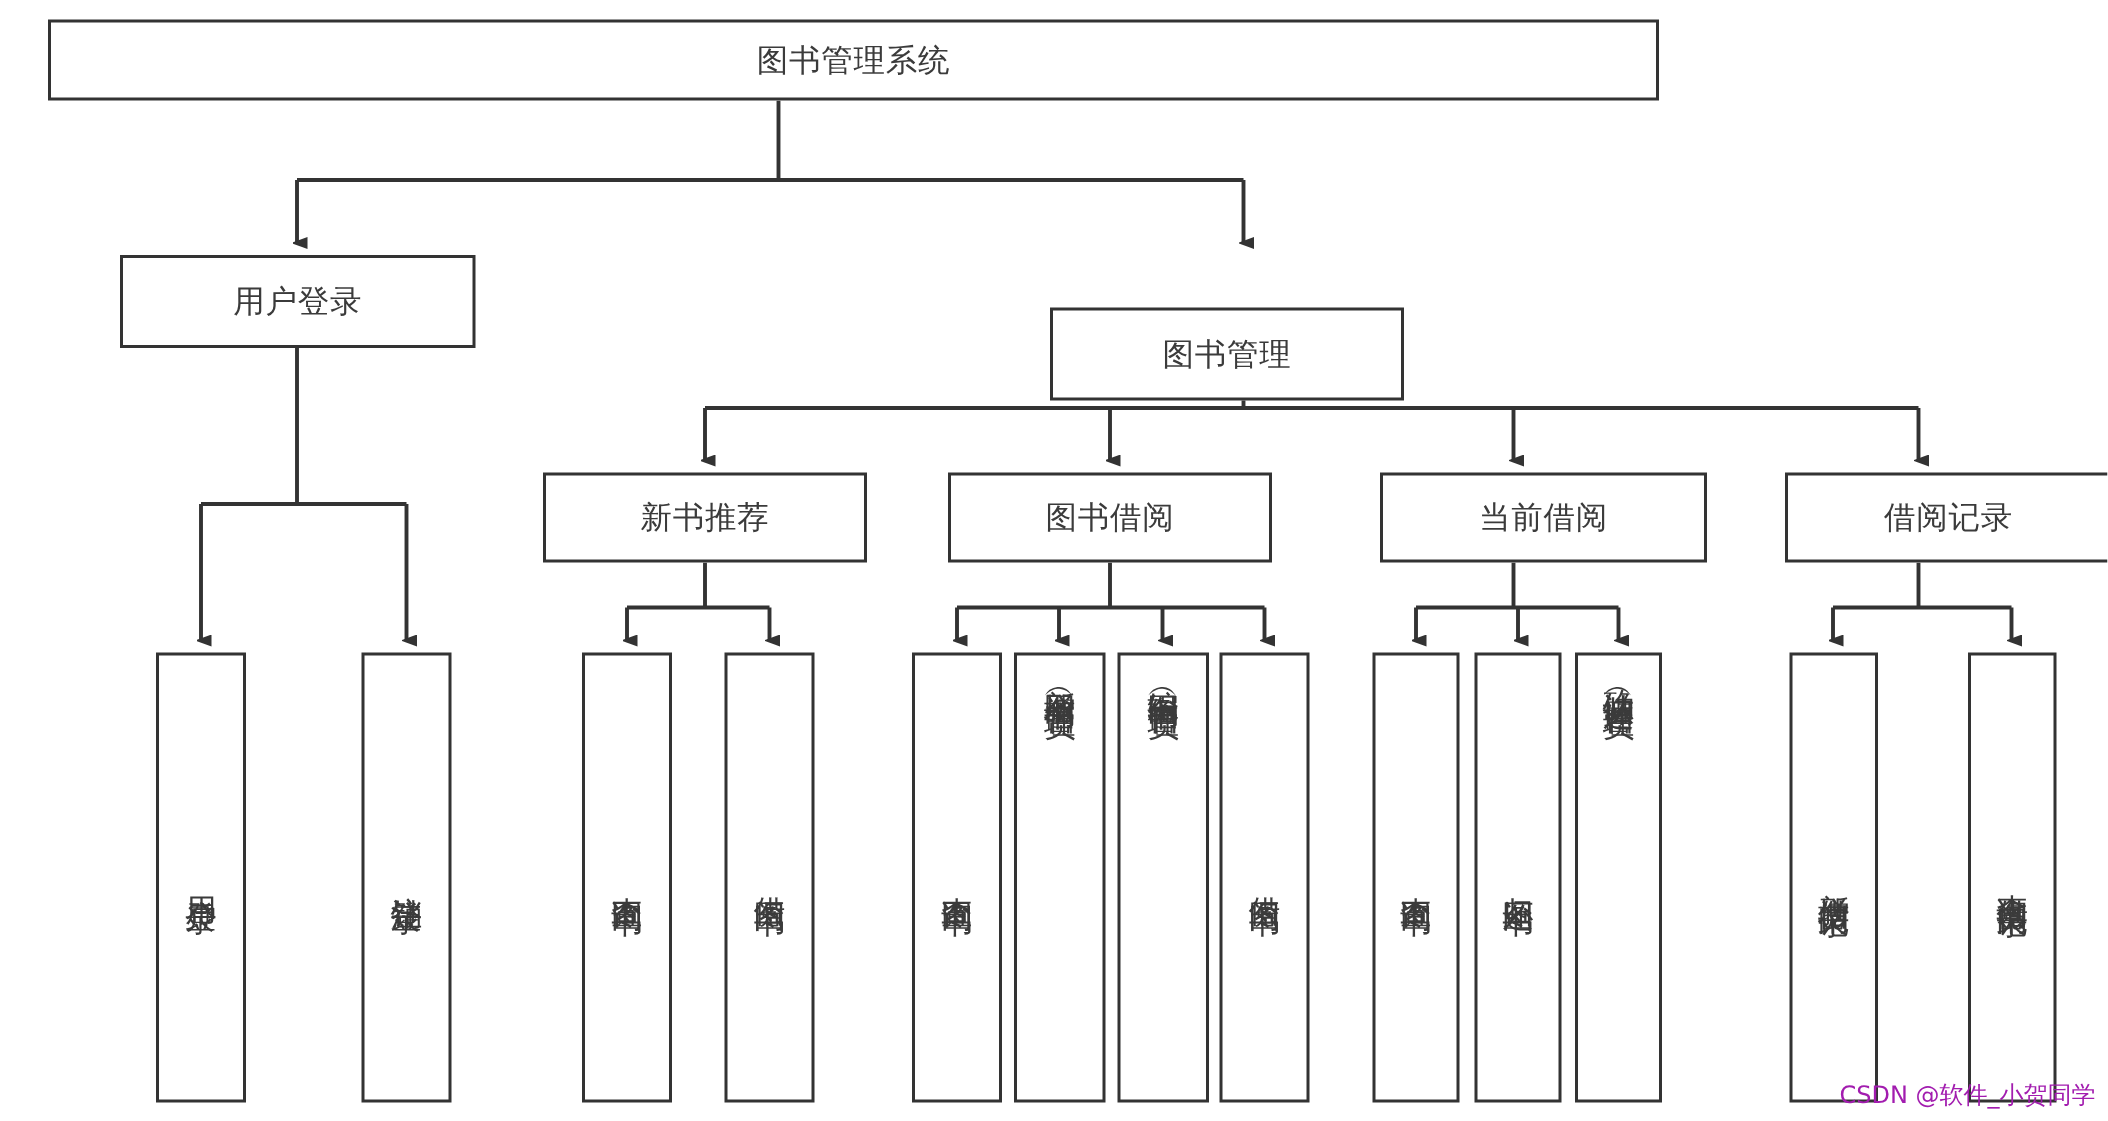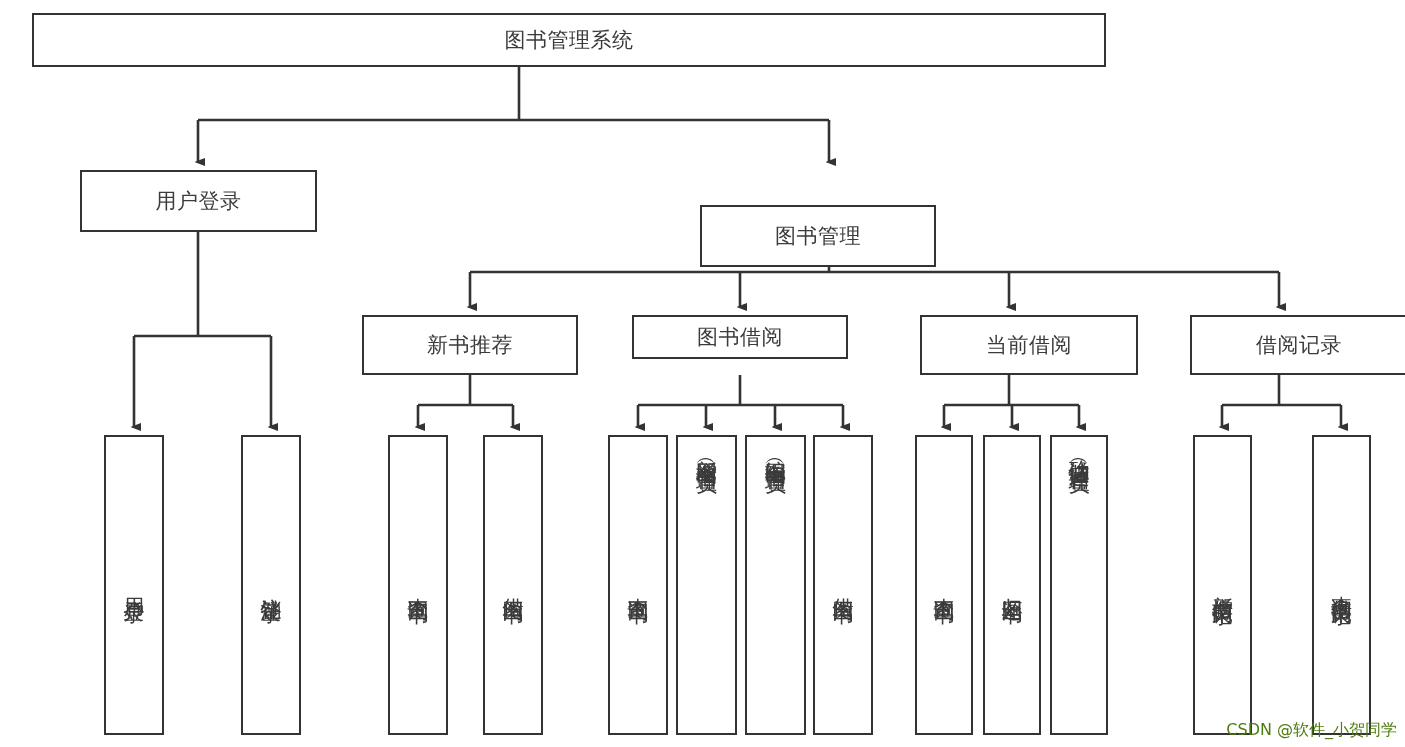--- a/index.html
+++ b/index.html
@@ -63,21 +63,21 @@
   }
   .node.v.mid {
     align-items: center;
     padding-top: 0;
   }
   #watermark {
     position: absolute;
     right: 8px;
     bottom: 6px;
     font-size: 16px;
-    color: #4d7c0f;
+    color: #a21caf;
     white-space: nowrap;
     user-select: none;
   }
 </style>
 </head>
 <body>
 
 <div id="canvas">
 
   <svg id="edges" viewBox="0 0 1405 747" xmlns="http://www.w3.org/2000/svg">
@@ -138,21 +138,21 @@
   <div class="node h" style="left:80px; top:170px; width:237px; height:62px;">
     <span class="label">用户登录</span>
   </div>
   <div class="node h" style="left:700px; top:170px; width:236px; height:62px;margin-top:35px;">
     <span class="label">图书管理</span>
   </div>
 
   <div class="node h" style="left:362px; top:315px; width:216px; height:60px;">
     <span class="label">新书推荐</span>
   </div>
-  <div class="node h" style="left:632px; top:315px; width:216px; height:44px;">
+  <div class="node h" style="left:632px; top:315px; width:216px; height:60px;">
     <span class="label">图书借阅</span>
   </div>
   <div class="node h" style="left:900px; top:315px; width:218px; height:60px;margin-left:20px;">
     <span class="label">当前借阅</span>
   </div>
   <div class="node h" style="left:1170px; top:315px; width:218px; height:60px;margin-left:20px;">
     <span class="label">借阅记录</span>
   </div>
 
   <div class="node v mid" style="left:104px; top:435px; width:60px; height:300px;">

